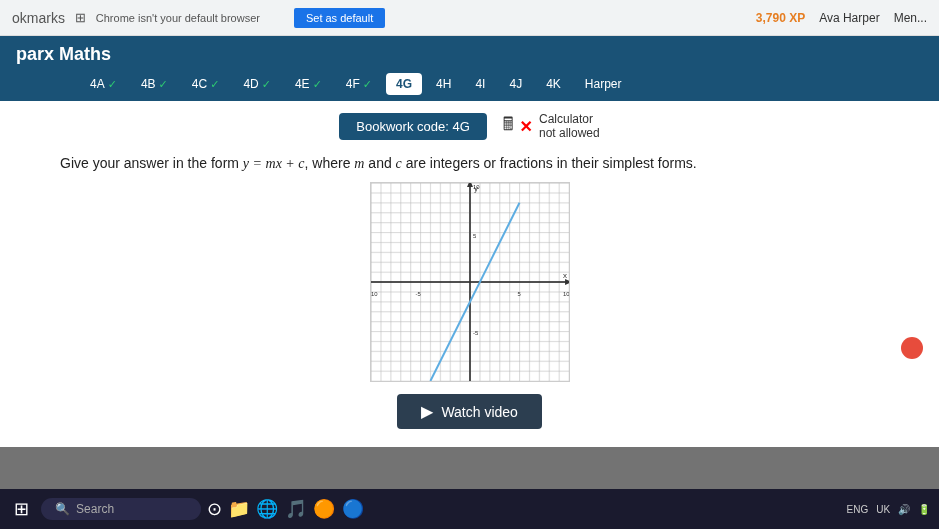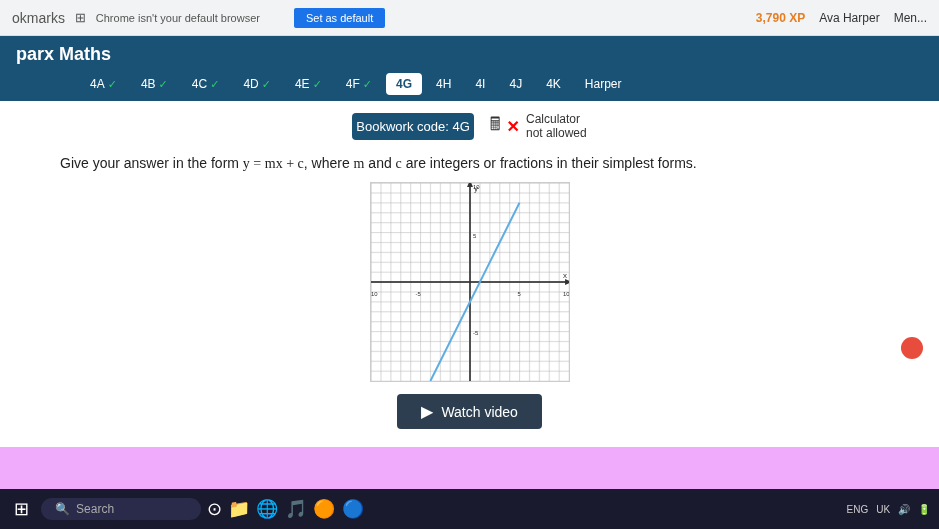--- a/index.html
+++ b/index.html
@@ -52,21 +52,21 @@
       font-size: 12px;
       color: #333;
     }
     .xp-badge {
       font-weight: bold;
       color: #e67e22;
     }
 
     
     .main-content {
-      background: #f0abfc;
+      background: #737373;
       height: calc(529px - 36px - 40px);
       position: relative;
     }
 
     
     .sparx-header {
       background: #1a5276;
       padding: 8px 16px;
       display: flex;
       align-items: center;
@@ -119,21 +119,21 @@
       align-items: center;
       justify-content: center;
       gap: 16px;
       margin-bottom: 14px;
     }
     .bookwork-code-btn {
       background: #1a5276;
       color: #fff;
       border: none;
       border-radius: 4px;
-      padding: 6px 4px;
+      padding: 6px 17px;
       font-size: 13px;
       cursor: pointer;
     }
     .calculator-info {
       display: flex;
       align-items: center;
       gap: 6px;
       font-size: 12px;
       color: #333;
     }
@@ -267,20 +267,21 @@
       background: #e74c3c;
       border-radius: 50%;
       position: absolute;
       right: 16px;
       bottom: 130px;
     }
 
     
     .math-formula {
       font-family: 'Times New Roman', serif;
+      font-style: italic;
     }
   </style>
 </head>
 <body>
 
 <div class="browser-bar">
   <span class="bookmarks-label">okmarks</span>
   <span class="grid-icon">⊞</span>
   <span class="chrome-warning">Chrome isn't your default browser</span>
   <button class="set-default-btn">Set as default</button>

